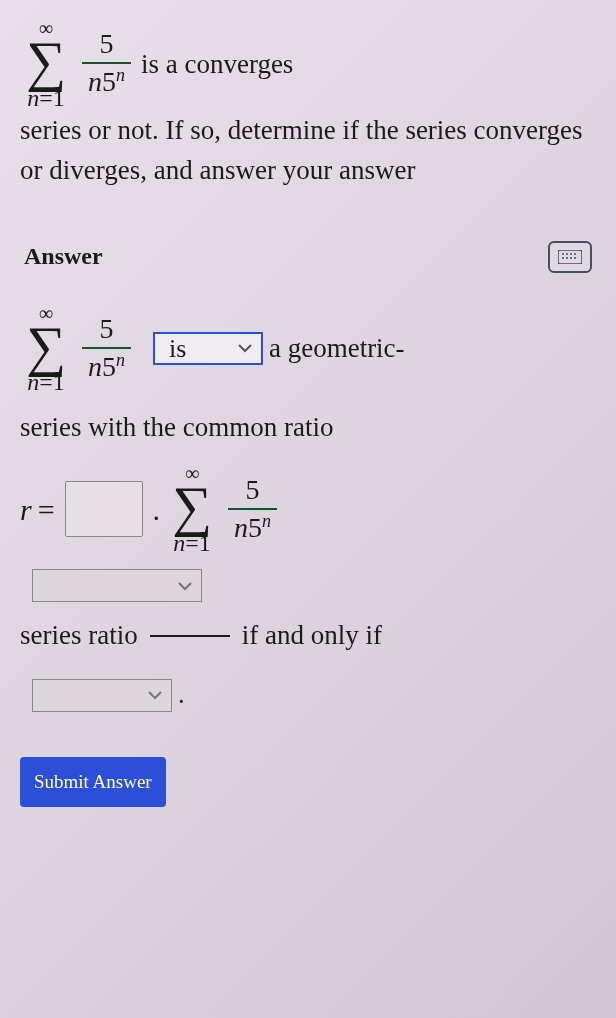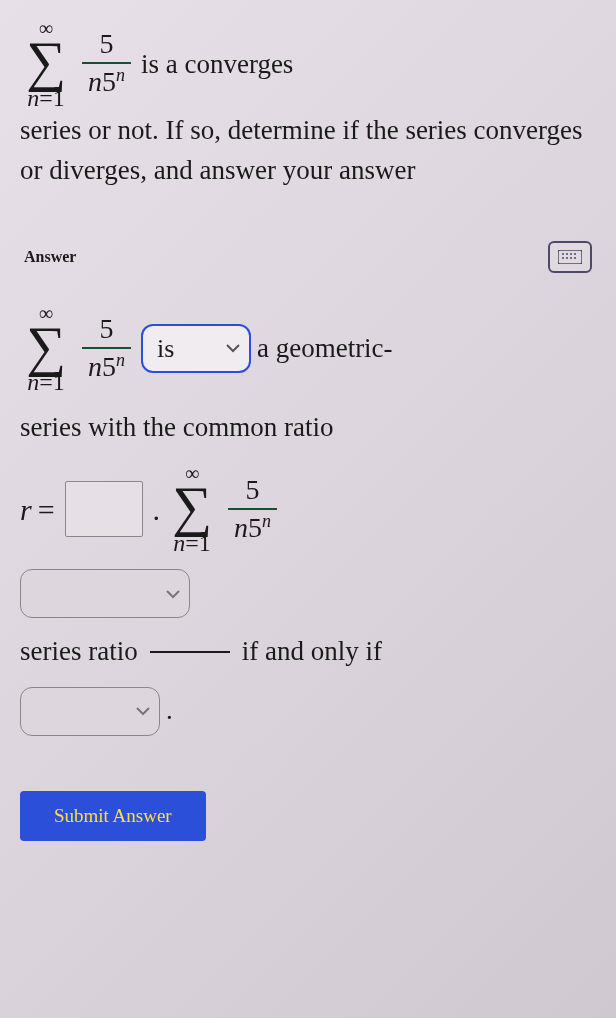--- a/index.html
+++ b/index.html
@@ -16,34 +16,34 @@
 .question { font-size: 27px; line-height: 1.5; margin-bottom: 50px; }
 .sigma-block { display: inline-flex; flex-direction: column; align-items: center; margin: 0 6px; vertical-align: middle; line-height: 1; }
 .sigma-top { font-size: 20px; }
 .sigma-sym { font-size: 56px; line-height: 0.85; font-family: 'Times New Roman', serif; }
 .sigma-bot { font-size: 24px; font-style: italic; }
 .frac { display: inline-flex; flex-direction: column; align-items: center; vertical-align: middle; margin: 0 4px; line-height: 1.1; }
 .frac-num { font-size: 28px; padding: 0 6px 2px; }
 .frac-den { font-size: 28px; border-top: 2px solid #14532d; padding: 2px 6px 0; font-style: italic; }
 .frac-den .sup { font-size: 18px; vertical-align: super; font-style: italic; }
 .answer-header { display: flex; justify-content: space-between; align-items: center; margin-bottom: 30px; padding: 0 4px; }
-.answer-label { font-size: 16px; font-weight: bold; font-family: Georgia, serif; }
+.answer-label { font-size: 24px; font-weight: bold; font-family: Georgia, serif; }
 .keyboard-icon { width: 44px; height: 32px; border: 2px solid #4a4a6a; border-radius: 6px; display: flex; align-items: center; justify-content: center; background: rgba(255,255,255,0.1); }
 .keyboard-icon svg { width: 24px; height: 14px; }
 .answer-body { font-size: 27px; line-height: 1.9; }
 .answer-line { margin-bottom: 8px; }
-.dropdown { display: inline-flex; align-items: center; border: 2.5px solid #2b4fd8; border-radius: 12px; background: #f0ecf0; padding: 6px 8px 6px 14px; font-size: 26px; font-family: Georgia, serif; vertical-align: middle; min-width: 110px; height: 49px; }
+.dropdown { display: inline-flex; align-items: center; border: 2.5px solid #2b4fd8; border-radius: 0; background: #f0ecf0; padding: 6px 8px 6px 14px; font-size: 26px; font-family: Georgia, serif; vertical-align: middle; min-width: 110px; height: 33px; margin-left: 12px; }
 .dropdown.plain { border: 1.5px solid #888; background: #ddd7dd; min-width: 170px; }
 .dropdown.small { min-width: 140px; }
 .chev { margin-left: auto; }
 .chev svg { width: 16px; height: 10px; display:block; }
 .input-box { display: inline-block; width: 78px; height: 56px; border: 1.5px solid #888; background: #e6e0e6; vertical-align: middle; border-radius: 2px; margin: 0 4px; }
 .ital { font-style: italic; }
 .blank-line { display:inline-block; border-bottom: 2px solid #1a1a1a; width: 80px; vertical-align: baseline; margin: 0 6px; }
-.submit-btn { display:inline-block; background: #2b4fd8; color: #fde047; font-size: 19px; padding: 14px 34px; border-radius: 4px; margin-top: 46px; font-family: Georgia, serif; border:none; cursor:pointer; }
+.submit-btn { display:inline-block; background: #2b4fd8; color: #ffffff; font-size: 19px; padding: 14px 14px; border-radius: 4px; margin-top: 28px; font-family: Georgia, serif; border:none; cursor:pointer; }
 .row-flex { display:flex; align-items:center; flex-wrap:wrap; gap:6px; }
 </style>
 </head>
 <body>
 
 <div class="question">
   <div class="row-flex">
     <span class="sigma-block">
       <span class="sigma-top">∞</span>
       <span class="sigma-sym">∑</span>

